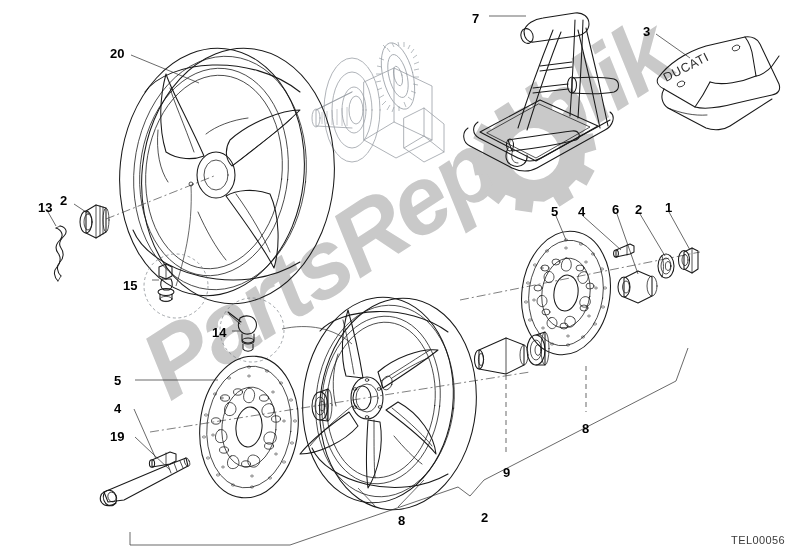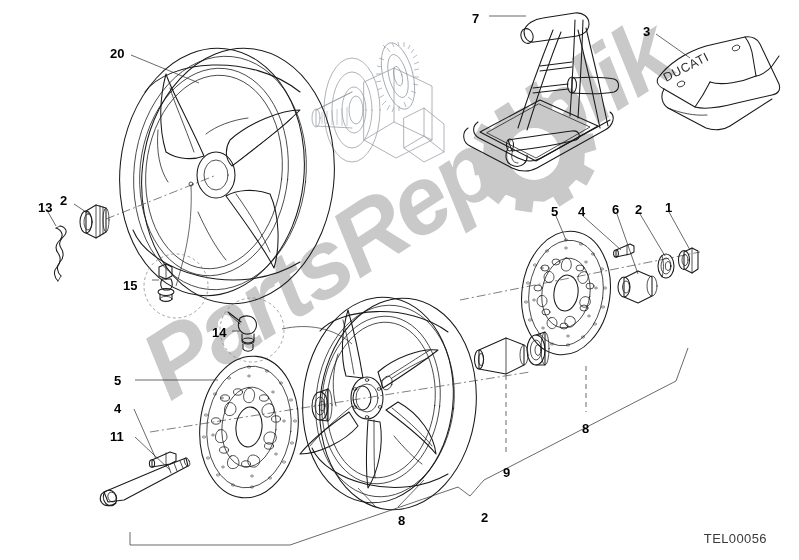--- a/index.html
+++ b/index.html
@@ -10,23 +10,23 @@
     background:#ffffff;
   }
   #sheet{position:absolute;left:0;top:0;width:799px;height:560px;background:#fff;}
   #art{position:absolute;left:0;top:0;width:799px;height:560px;}
   .callout{
     position:absolute;font-family:"Liberation Sans",sans-serif;
     font-weight:bold;font-size:13px;color:#000;line-height:1;
     white-space:nowrap;
   }
   #diagram-id{
-    position:absolute;right:32px;bottom:14px;
+    position:absolute;right:14px;bottom:14px;
     font-family:"Liberation Sans",sans-serif;
-    font-size:13px;color:#3a3a3a;letter-spacing:0.4px;
+    font-size:11px;color:#3a3a3a;letter-spacing:0.4px;
   }
 </style>
 </head>
 <body>
 
 <div id="sheet">
 
 <svg id="art" viewBox="0 0 799 560" xmlns="http://www.w3.org/2000/svg">
   <defs>
     <style>
@@ -516,21 +516,21 @@
 <div class="callout" style="left:212px;top:326px;">14</div>
 <div class="callout" style="left:472px;top:12px;">7</div>
 <div class="callout" style="left:643px;top:25px;">3</div>
 <div class="callout" style="left:551px;top:205px;">5</div>
 <div class="callout" style="left:578px;top:205px;">4</div>
 <div class="callout" style="left:612px;top:203px;">6</div>
 <div class="callout" style="left:635px;top:203px;">2</div>
 <div class="callout" style="left:665px;top:201px;">1</div>
 <div class="callout" style="left:114px;top:374px;">5</div>
 <div class="callout" style="left:114px;top:402px;">4</div>
-<div class="callout" style="left:110px;top:430px;">11</div>
+<div class="callout" style="left:110px;top:430px;">19</div>
 <div class="callout" style="left:582px;top:422px;">8</div>
 <div class="callout" style="left:398px;top:514px;">8</div>
 <div class="callout" style="left:503px;top:466px;">9</div>
 <div class="callout" style="left:481px;top:511px;">2</div>
 
 <div id="diagram-id">TEL00056</div>
 
 </div>
 
 </body></html>

